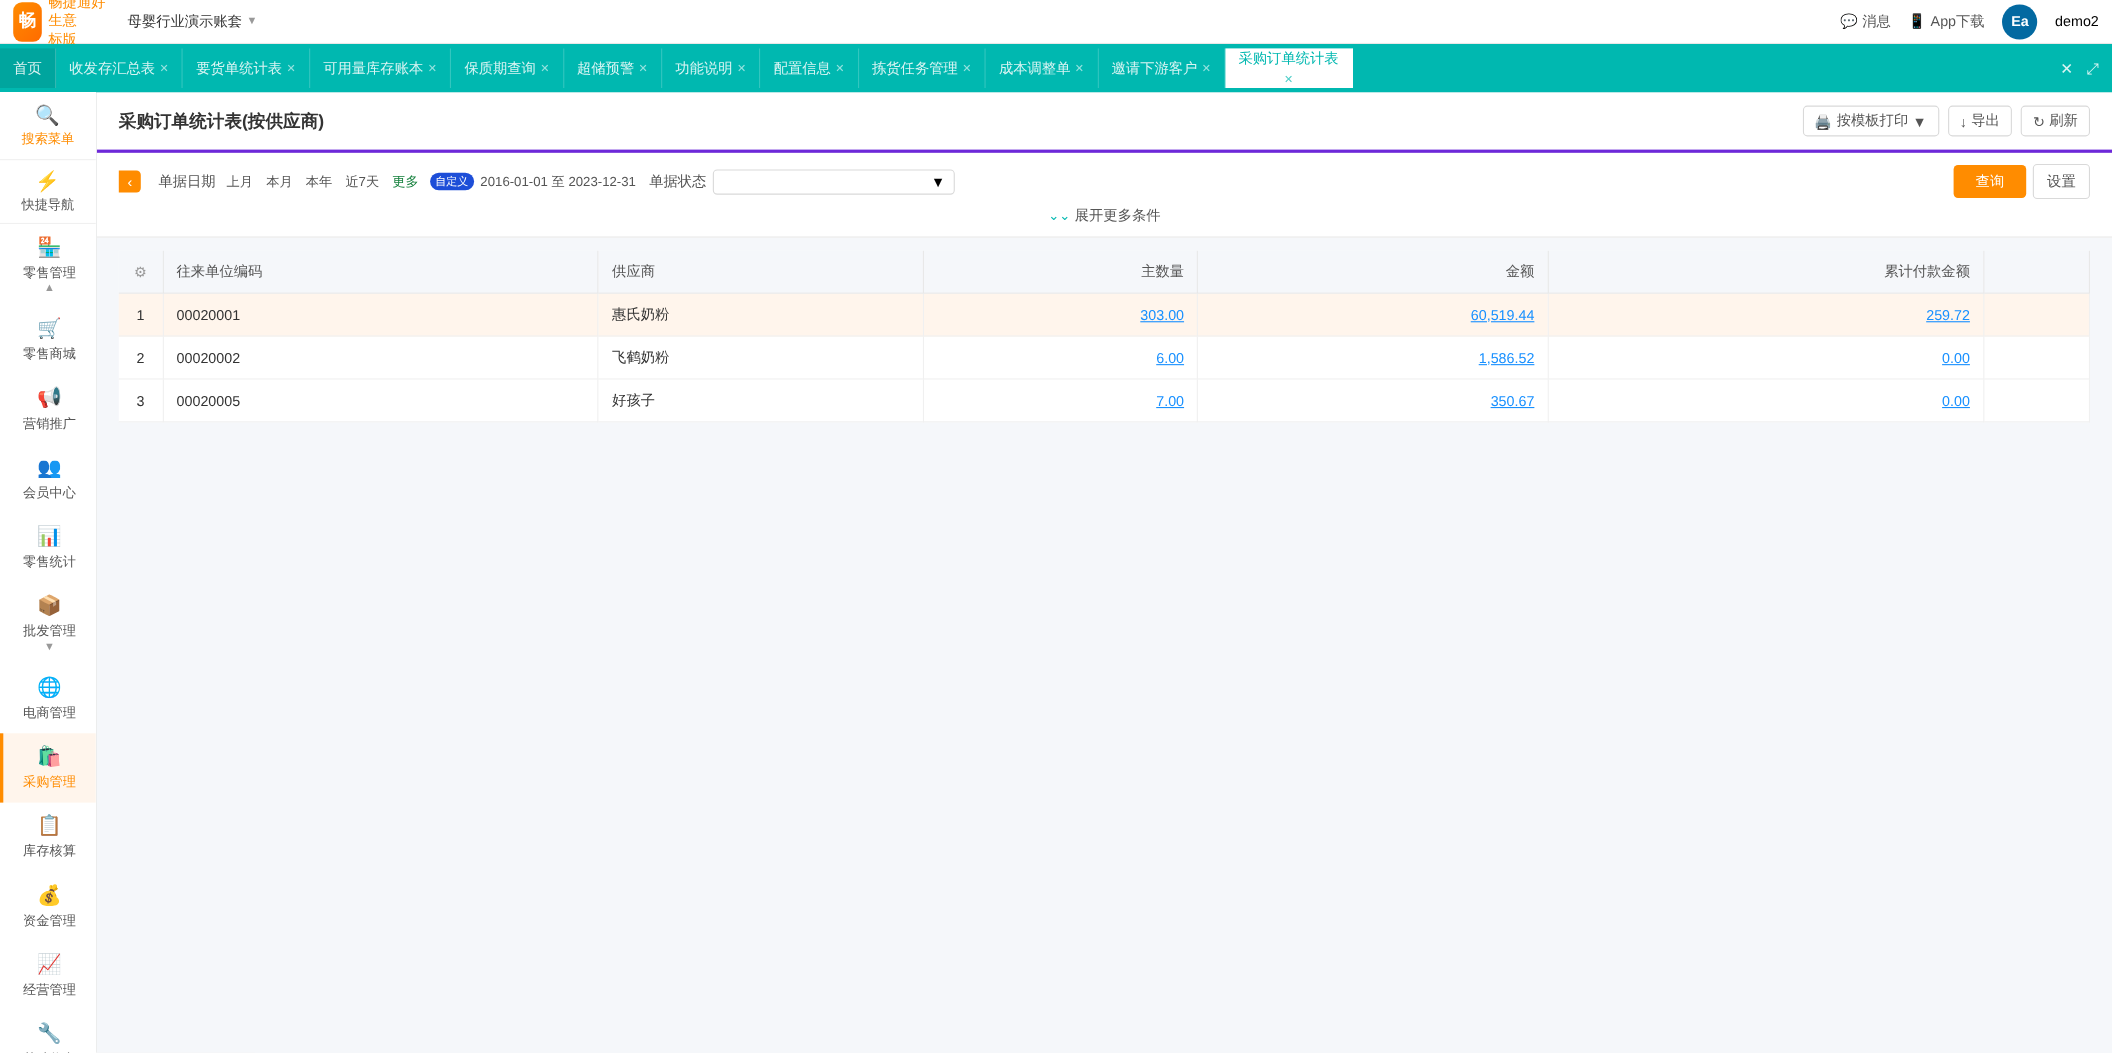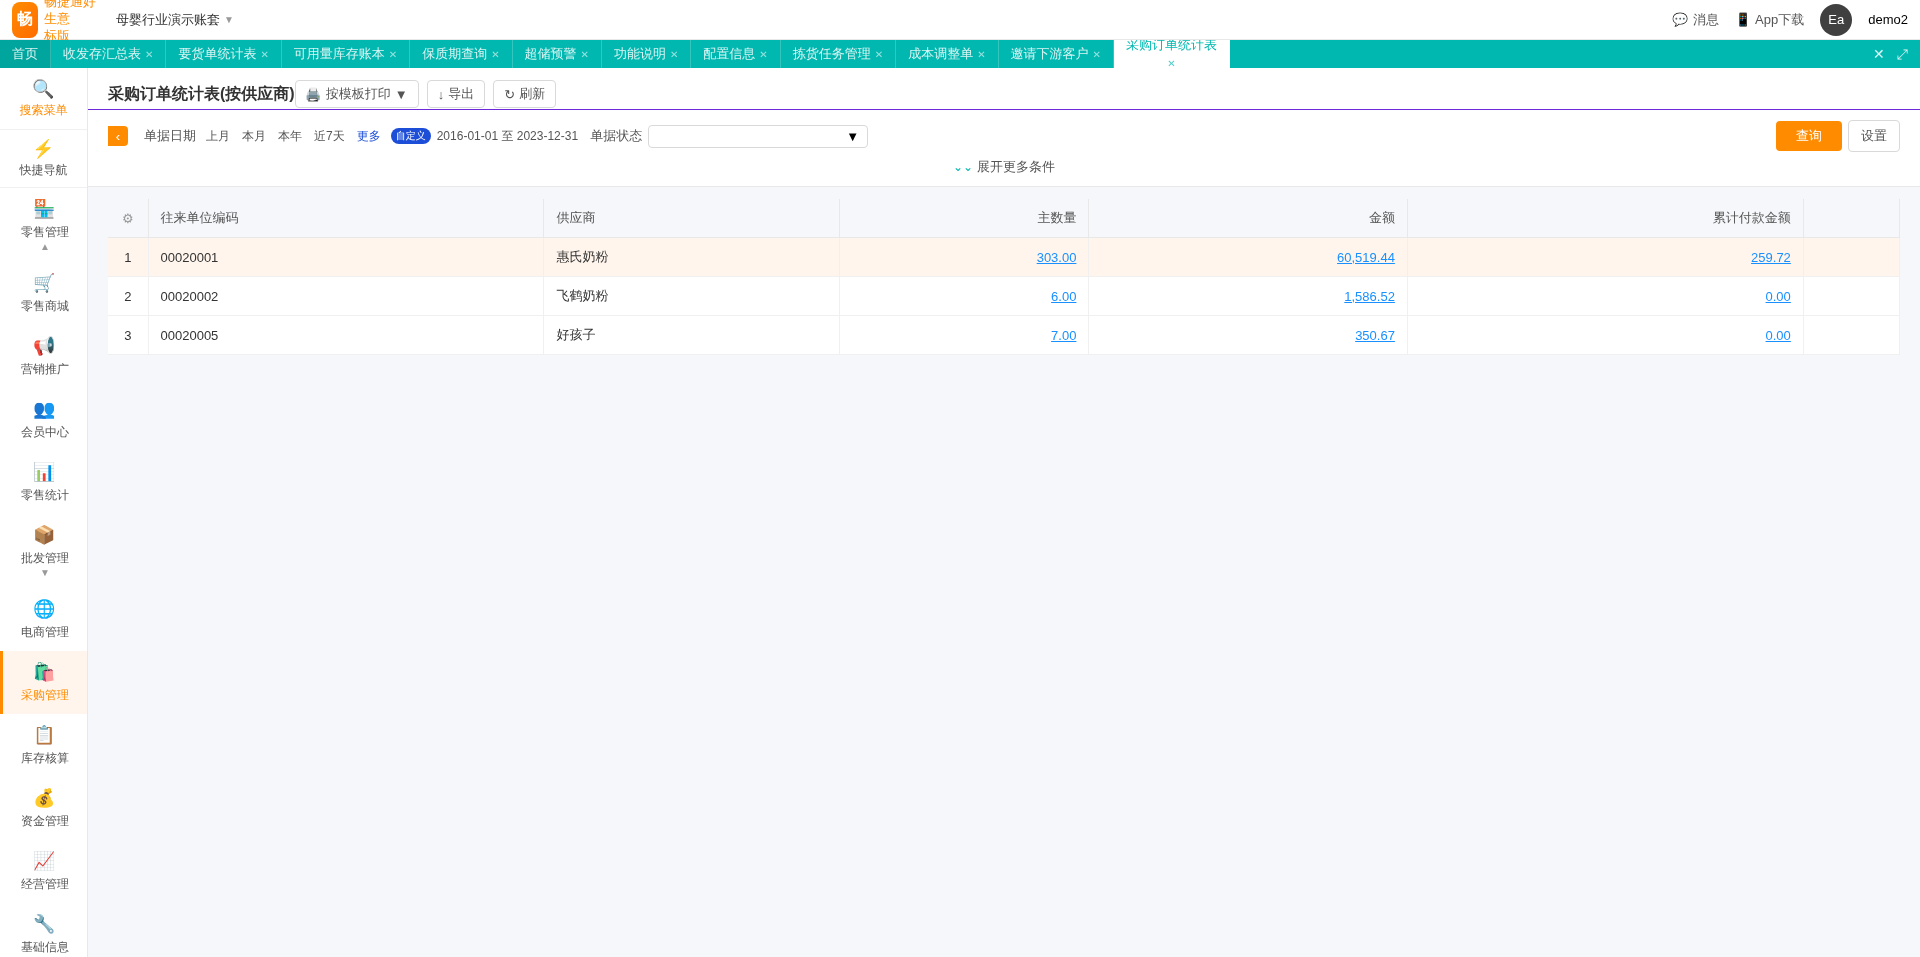--- a/index.html
+++ b/index.html
@@ -14,25 +14,25 @@
     .logo-area { display: flex; align-items: center; gap: 6px; width: 88px; flex-shrink: 0; }
     .logo-icon { width: 36px; height: 36px; background: linear-gradient(135deg, #ff8c00, #ff6b00); border-radius: 8px; display: flex; align-items: center; justify-content: center; }
     .logo-icon span { color: #fff; font-size: 16px; font-weight: bold; }
     .logo-text { font-size: 11px; color: #ff8c00; line-height: 1.3; }
     .workspace-selector {
       display: flex; align-items: center; gap: 4px; color: #333; cursor: pointer; font-size: 13px;
     }
     .workspace-selector .arrow { color: #999; font-size: 10px; }
     .top-right { margin-left: auto; display: flex; align-items: center; gap: 16px; }
     .top-icon-btn { display: flex; align-items: center; gap: 4px; color: #555; cursor: pointer; font-size: 13px; }
-    .user-avatar { width: 32px; height: 32px; border-radius: 50%; background: #404040; display: flex; align-items: center; justify-content: center; color: #fff; font-size: 13px; cursor: pointer; }
+    .user-avatar { width: 32px; height: 32px; border-radius: 50%; background: #0369a1; display: flex; align-items: center; justify-content: center; color: #fff; font-size: 13px; cursor: pointer; font-weight: bold; }
 
     
     .nav-tabs-bar {
-      display: flex; align-items: center; background: #00b8b0; height: 28px;
+      display: flex; align-items: center; background: #00b8b0; height: 44px;
       overflow: hidden; flex-shrink: 0;
     }
     .nav-tab {
       display: flex; align-items: center; height: 36px; padding: 0 12px; color: rgba(255,255,255,0.85);
       cursor: pointer; white-space: nowrap; font-size: 13px; border-right: 1px solid rgba(255,255,255,0.2);
       gap: 4px; flex-shrink: 0;
     }
     .nav-tab.home { background: rgba(0,0,0,0.1); }
     .nav-tab.active { background: #fff; color: #00b8b0; flex-direction: column; }
     .nav-tab .close-x { font-size: 10px; opacity: 0.7; }
@@ -51,35 +51,35 @@
     .sidebar-item { display: flex; flex-direction: column; align-items: center; padding: 10px 0; cursor: pointer; color: #555; border-left: 3px solid transparent; }
     .sidebar-item.active { color: #ff8c00; border-left: 3px solid #ff8c00; background: #fff5ec; }
     .sidebar-item .label { font-size: 12px; margin-top: 4px; }
     .sidebar-item .arrow { font-size: 10px; color: #999; }
     .sidebar-icon { font-size: 18px; }
 
     
     .content-area { flex: 1; display: flex; flex-direction: column; overflow: hidden; background: #f5f7fa; }
 
     
-    .page-header { background: #fff; padding: 12px 20px 1px; border-bottom: 1px solid #6d28d9; display: flex; align-items: center; }
+    .page-header { background: #fff; padding: 12px 20px 12px; border-bottom: 3px solid #6d28d9; display: flex; align-items: center; justify-content: space-between; }
     .page-title { font-size: 16px; font-weight: bold; color: #333; }
     .page-actions { display: flex; align-items: center; gap: 8px; }
     .btn-print { display: flex; align-items: center; gap: 4px; padding: 4px 10px; border: 1px solid #d9d9d9; border-radius: 4px; background: #fff; color: #555; cursor: pointer; font-size: 12px; }
     .btn-export { display: flex; align-items: center; gap: 4px; padding: 4px 10px; border: 1px solid #d9d9d9; border-radius: 4px; background: #fff; color: #555; cursor: pointer; font-size: 12px; }
     .btn-refresh { display: flex; align-items: center; gap: 4px; padding: 4px 10px; border: 1px solid #d9d9d9; border-radius: 4px; background: #fff; color: #555; cursor: pointer; font-size: 12px; }
 
     
     .filter-area { background: #fff; padding: 10px 20px; border-bottom: 1px solid #e8e8e8; }
     .filter-row { display: flex; align-items: center; gap: 12px; flex-wrap: wrap; }
     .filter-group { display: flex; align-items: center; gap: 6px; }
     .filter-label { color: #555; font-size: 13px; white-space: nowrap; }
     .filter-date-links { display: flex; gap: 4px; }
     .filter-date-link { color: #555; cursor: pointer; font-size: 12px; padding: 2px 4px; }
-    .filter-date-link.more { color: #1d4ed8; }
+    .filter-date-link.more { color: #15803d; }
     .custom-badge { background: #1d4ed8; color: #fff; font-size: 10px; padding: 1px 5px; border-radius: 10px; }
     .date-range { color: #555; font-size: 12px; }
     .filter-select { display: flex; align-items: center; border: 1px solid #d9d9d9; border-radius: 4px; padding: 3px 8px; background: #fff; cursor: pointer; min-width: 200px; justify-content: space-between; }
     .filter-input { display: flex; align-items: center; border: 1px solid #d9d9d9; border-radius: 4px; padding: 3px 8px; background: #fff; cursor: pointer; min-width: 300px; justify-content: space-between; }
     .filter-more-dots { color: #999; cursor: pointer; }
     .btn-query { background: #ff8c00; color: #fff; border: none; border-radius: 4px; padding: 6px 20px; cursor: pointer; font-size: 13px; }
     .btn-settings { border: 1px solid #d9d9d9; background: #fff; color: #555; border-radius: 4px; padding: 6px 12px; cursor: pointer; font-size: 13px; }
     .expand-row { display: flex; justify-content: center; margin-top: 6px; }
     .expand-btn { display: flex; align-items: center; gap: 4px; color: #555; cursor: pointer; font-size: 12px; background: none; border: none; }
     .expand-icon { color: #00b8b0; font-size: 12px; }

